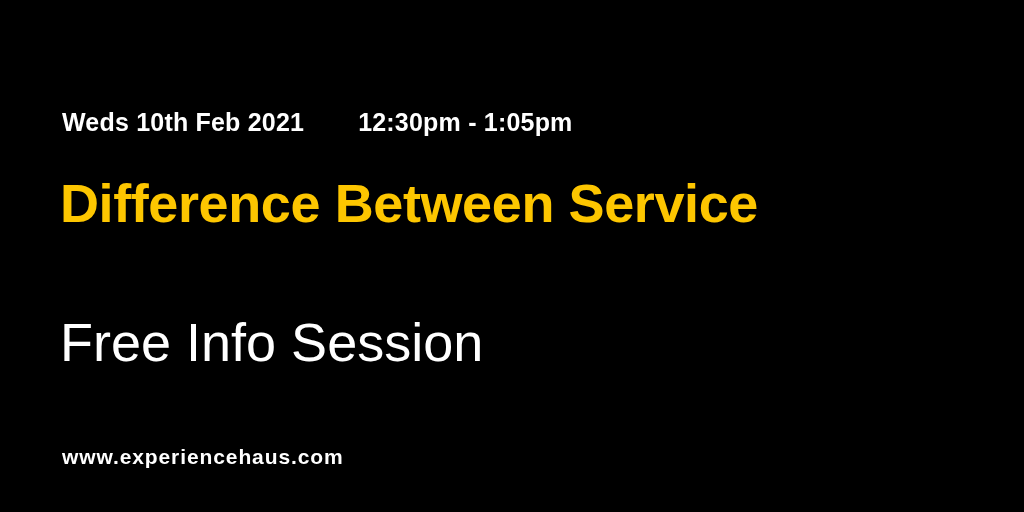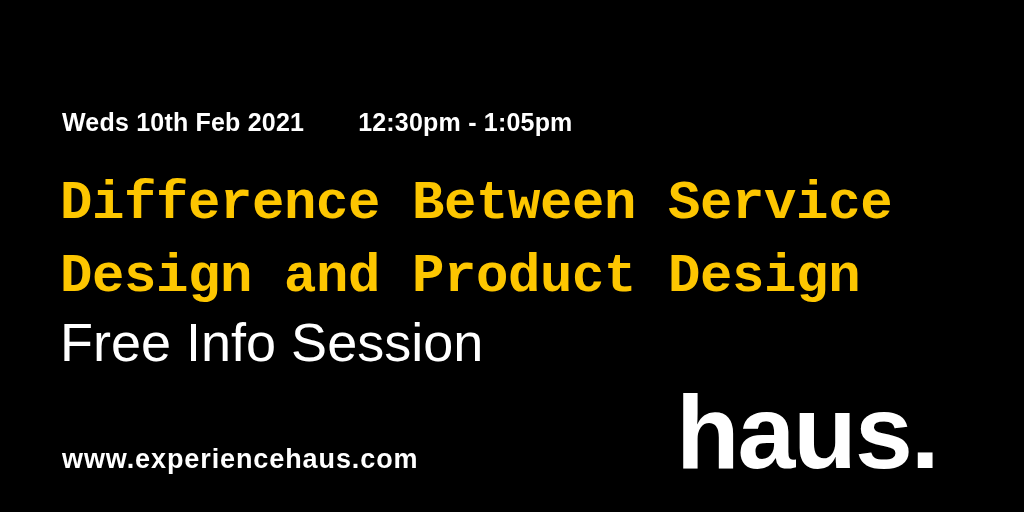--- a/index.html
+++ b/index.html
@@ -44,41 +44,40 @@
     top: 127px;
     width: 840px;
   }
   .headline-line {
     color: #fdc600;
     font-size: 54px;
     font-weight: 700;
     line-height: 73px;
     letter-spacing: -0.4px;
     white-space: nowrap;
-    font-family: Liberation Mono, monospace;
   }
   
   .subtitle {
     position: absolute;
     left: 60px;
     top: 272px;
     color: #ffffff;
     font-size: 54px;
     font-weight: 300;
     line-height: 60px;
     letter-spacing: 0px;
     white-space: nowrap;
   }
   
   .url {
     position: absolute;
     left: 62px;
     top: 406px;
     color: #ffffff;
-    font-size: 27px;
+    font-size: 21px;
     font-weight: 700;
     letter-spacing: 0.9px;
     line-height: 1;
     white-space: nowrap;
   }
   
   .logo {
     position: absolute;
     left: 676px;
     top: 340px;
@@ -96,22 +95,20 @@
 <div id="banner">
 
   <div class="meta-row">
     <span class="meta-text">Weds 10th Feb 2021</span>
     <span class="meta-gap"></span>
     <span class="meta-text">12:30pm - 1:05pm</span>
   </div>
 
   <div class="headline">
     <div class="headline-line">Difference Between Service</div>
-    <div class="headline-line">Design and Product Design</div>
   </div>
 
   <div class="subtitle">Free Info Session</div>
 
   <div class="url">www.experiencehaus.com</div>
 
-  <div class="logo">haus.</div>
 
 </div>
 
 </body></html>

